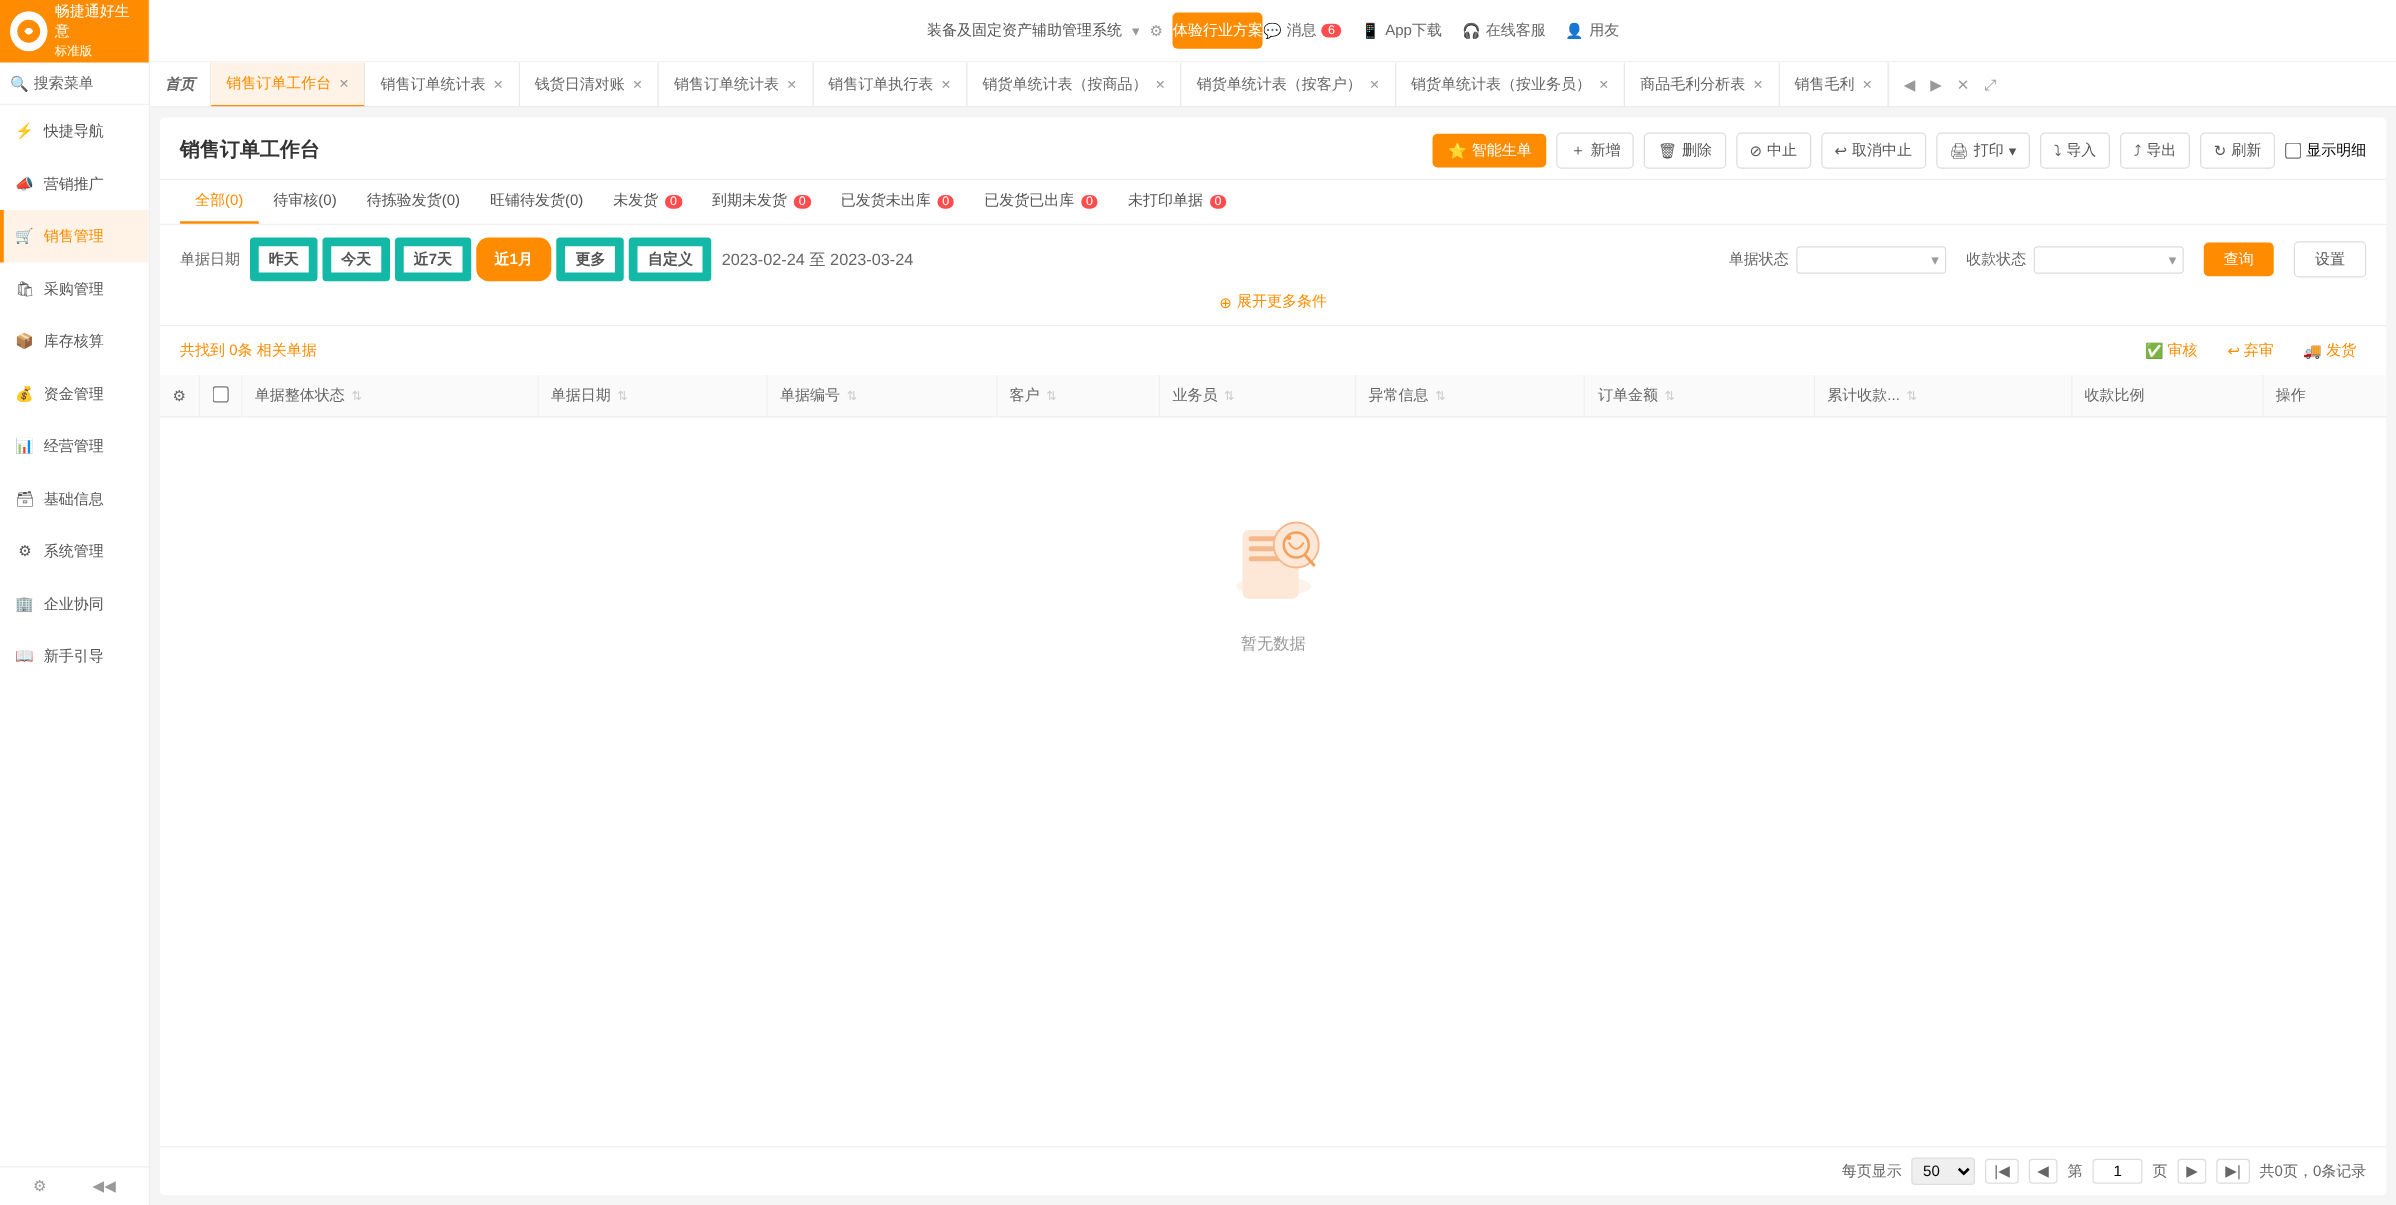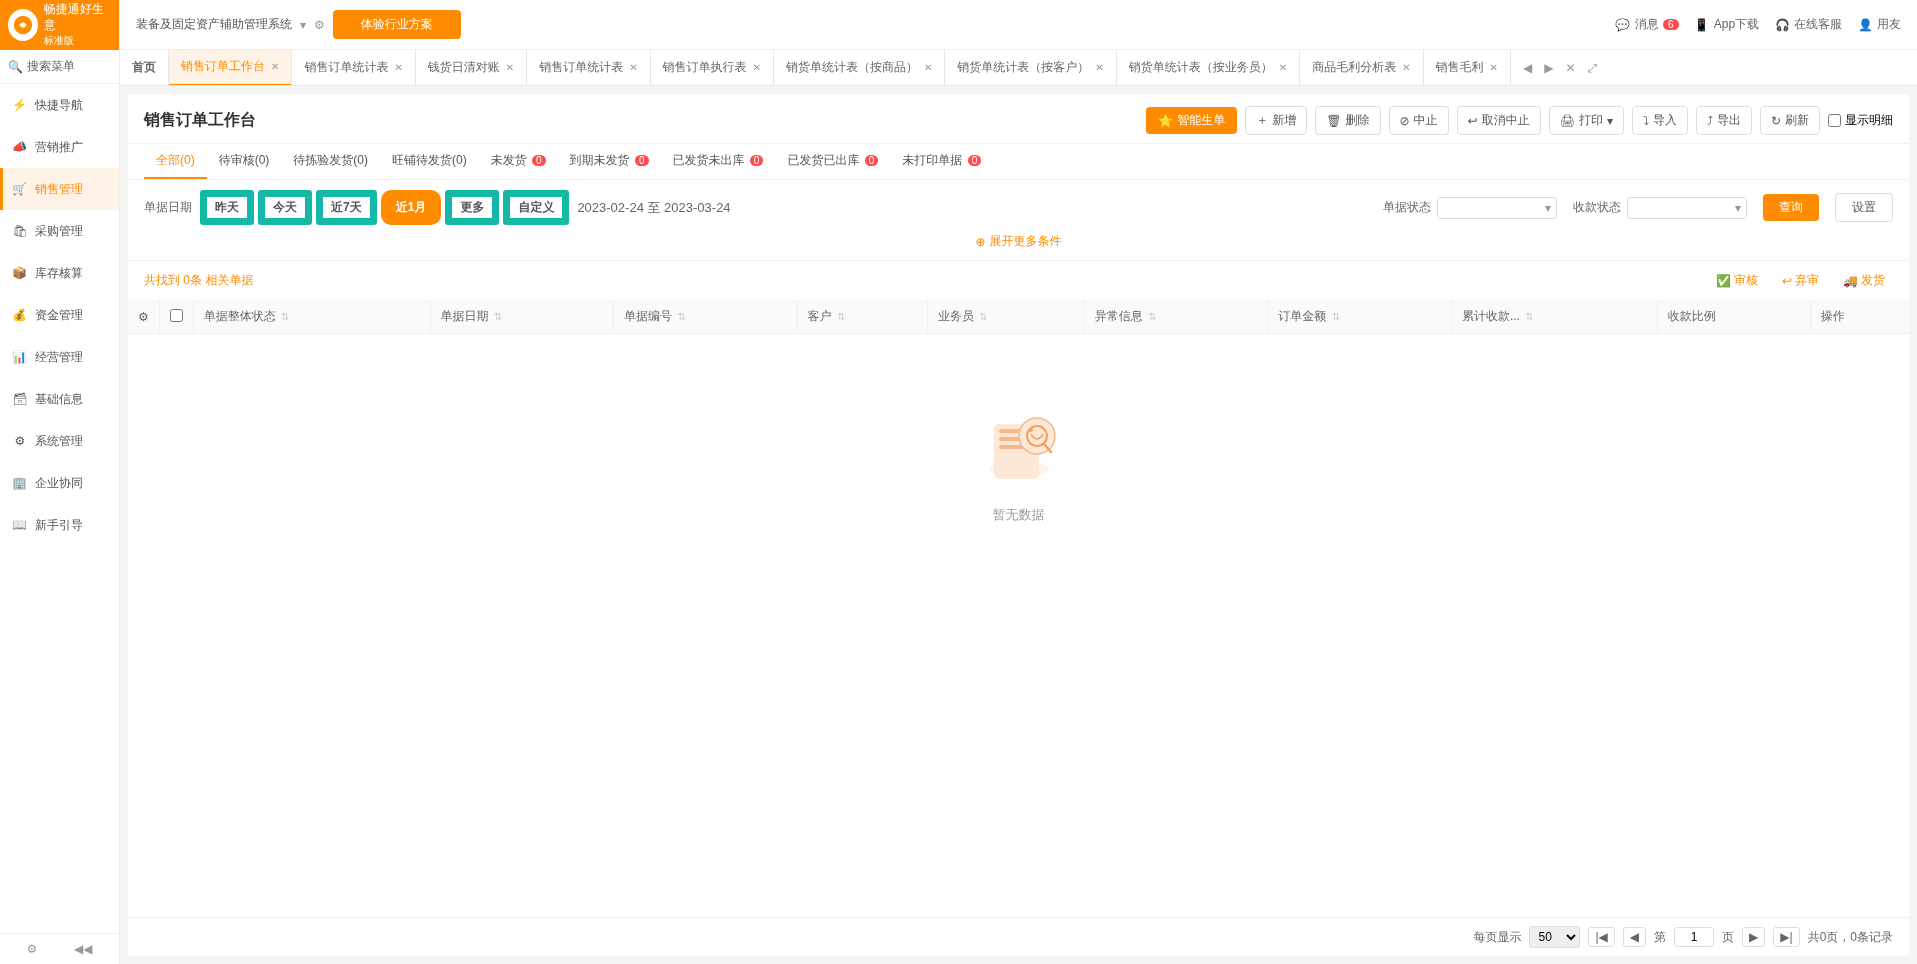--- a/index.html
+++ b/index.html
@@ -15,32 +15,32 @@
     .sidebar-search { display: flex; align-items: center; gap: 4px; padding: 8px; border-bottom: 1px solid #f0f0f0; cursor: pointer; color: #666; }
     .sidebar-nav-item { display: flex; align-items: center; gap: 6px; padding: 12px 8px; cursor: pointer; color: #555; border-left: 3px solid transparent; }
     .sidebar-nav-item.active { background: #fff3e8; color: #ff8c00; border-left: 3px solid #ff8c00; }
     .sidebar-nav-item .icon { width: 18px; height: 18px; display: flex; align-items: center; justify-content: center; }
     .sidebar-bottom { margin-top: auto; display: flex; align-items: center; justify-content: space-around; padding: 8px; border-top: 1px solid #eee; }
 
     
     .main { flex: 1; display: flex; flex-direction: column; overflow: hidden; }
 
     
-    .topbar { height: 50px; background: #fff; display: flex; align-items: center; justify-content: space-between; padding: 0 16px; border-bottom: 1px solid #eee; }
+    .topbar { height: 50px; background: #fff; display: flex; align-items: center; justify-content: center; padding: 0 16px; border-bottom: 1px solid #eee; }
     .topbar-left { display: flex; align-items: center; gap: 8px; }
-    .btn-orange { background: #ff8c00; color: #fff; border: none; border-radius: 4px; padding: 6px 28px; cursor: pointer; font-size: 12px; }
+    .btn-orange { background: #ff8c00; color: #fff; border: none; border-radius: 4px; padding: 6px 0; cursor: pointer; font-size: 12px; }
     .topbar-right { display: flex; align-items: center; gap: 16px; color: #666; }
     .topbar-right-item { display: flex; align-items: center; gap: 4px; cursor: pointer; }
     .badge { background: #ff4d4f; color: #fff; border-radius: 10px; padding: 0 5px; font-size: 10px; min-width: 16px; text-align: center; }
 
     
     .tabbar { display: flex; align-items: center; background: #fff; border-bottom: 1px solid #e8e8e8; overflow: hidden; height: 36px; }
     .tab { display: flex; align-items: center; gap: 4px; padding: 0 12px; height: 36px; cursor: pointer; color: #666; border-right: 1px solid #e8e8e8; white-space: nowrap; font-size: 12px; flex-shrink: 0; }
     .tab.active { background: #fff3e8; color: #ff8c00; border-bottom: 2px solid #ff8c00; }
-    .tab-home { background: #fff; font-weight: bold; }
+    .tab-home { background: #fff; font-weight: bold; font-style: italic; }
     .tab-close { font-size: 10px; color: #999; cursor: pointer; margin-left: 2px; }
     .tabbar-more { display: flex; align-items: center; gap: 4px; padding: 0 8px; }
 
     
     .content { flex: 1; display: flex; flex-direction: column; overflow: hidden; background: #f5f5f5; padding: 0; }
     .content-inner { flex: 1; background: #fff; margin: 8px; border-radius: 4px; display: flex; flex-direction: column; overflow: hidden; }
 
     
     .page-header { display: flex; align-items: center; justify-content: space-between; padding: 12px 16px 8px; border-bottom: 1px solid #f0f0f0; }
     .page-title { font-size: 16px; font-weight: bold; color: #333; }

